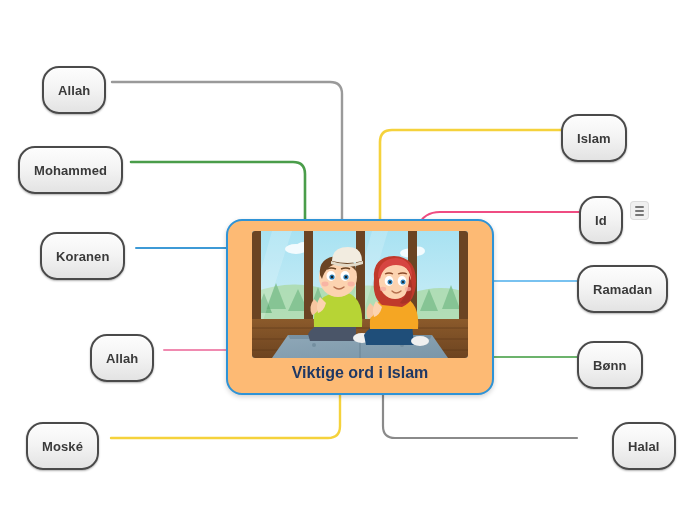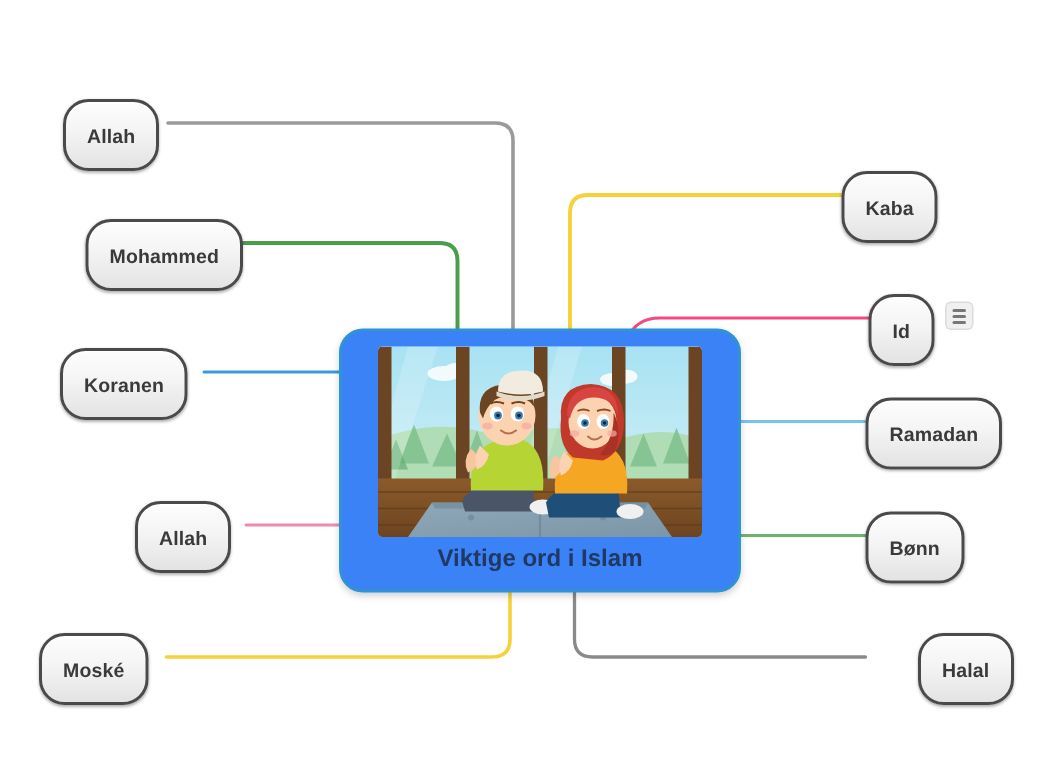--- a/index.html
+++ b/index.html
@@ -62,21 +62,21 @@
   
   #center-node {
     position: absolute;
     left: 226px;
     top: 219px;
     width: 268px;
     height: 176px;
     box-sizing: border-box;
     border: 2px solid #2f93d6;
     border-radius: 16px;
-    background: #3b82f6;
+    background: #fdba74;
     box-shadow: 0 2px 5px rgba(0,0,0,0.18);
     display: flex;
     flex-direction: column;
     align-items: center;
     padding: 10px 10px 0 10px;
     cursor: pointer;
   }
   #center-title {
     font-size: 16px;
     font-weight: bold;
@@ -283,34 +283,34 @@
 
   <div id="id-menu-icon">
     <span></span>
     <span></span>
     <span></span>
   </div>
 
 <div class="node" style="left: 42px; top: 66px;">
       <span class="node-label">Allah</span>
     </div>
-    <div class="node" style="left: 18px; top: 146px; margin-left: 39px;">
+    <div class="node" style="left: 18px; top: 146px;">
       <span class="node-label">Mohammed</span>
     </div>
     <div class="node" style="left: 40px; top: 232px;">
       <span class="node-label">Koranen</span>
     </div>
     <div class="node" style="left: 90px; top: 334px;">
       <span class="node-label">Allah</span>
     </div>
     <div class="node" style="left: 26px; top: 422px;">
       <span class="node-label">Moské</span>
     </div>
     <div class="node" style="left: 561px; top: 114px;">
-      <span class="node-label">Kaba</span>
+      <span class="node-label">Islam</span>
     </div>
     <div class="node" style="left: 579px; top: 196px;">
       <span class="node-label">Id</span>
     </div>
     <div class="node" style="left: 577px; top: 265px;">
       <span class="node-label">Ramadan</span>
     </div>
     <div class="node" style="left: 577px; top: 341px;">
       <span class="node-label">Bønn</span>
     </div>

